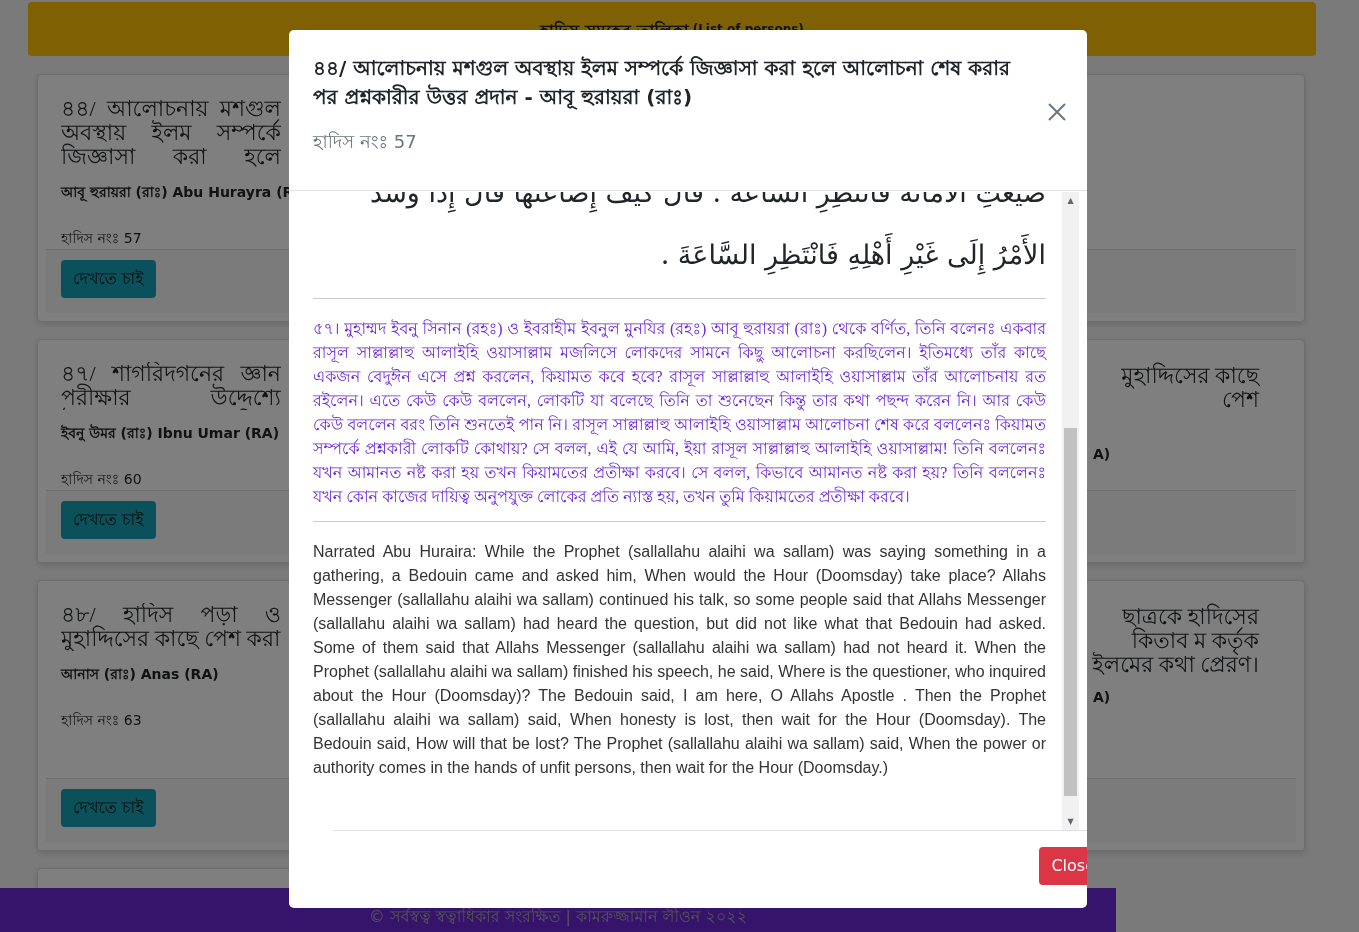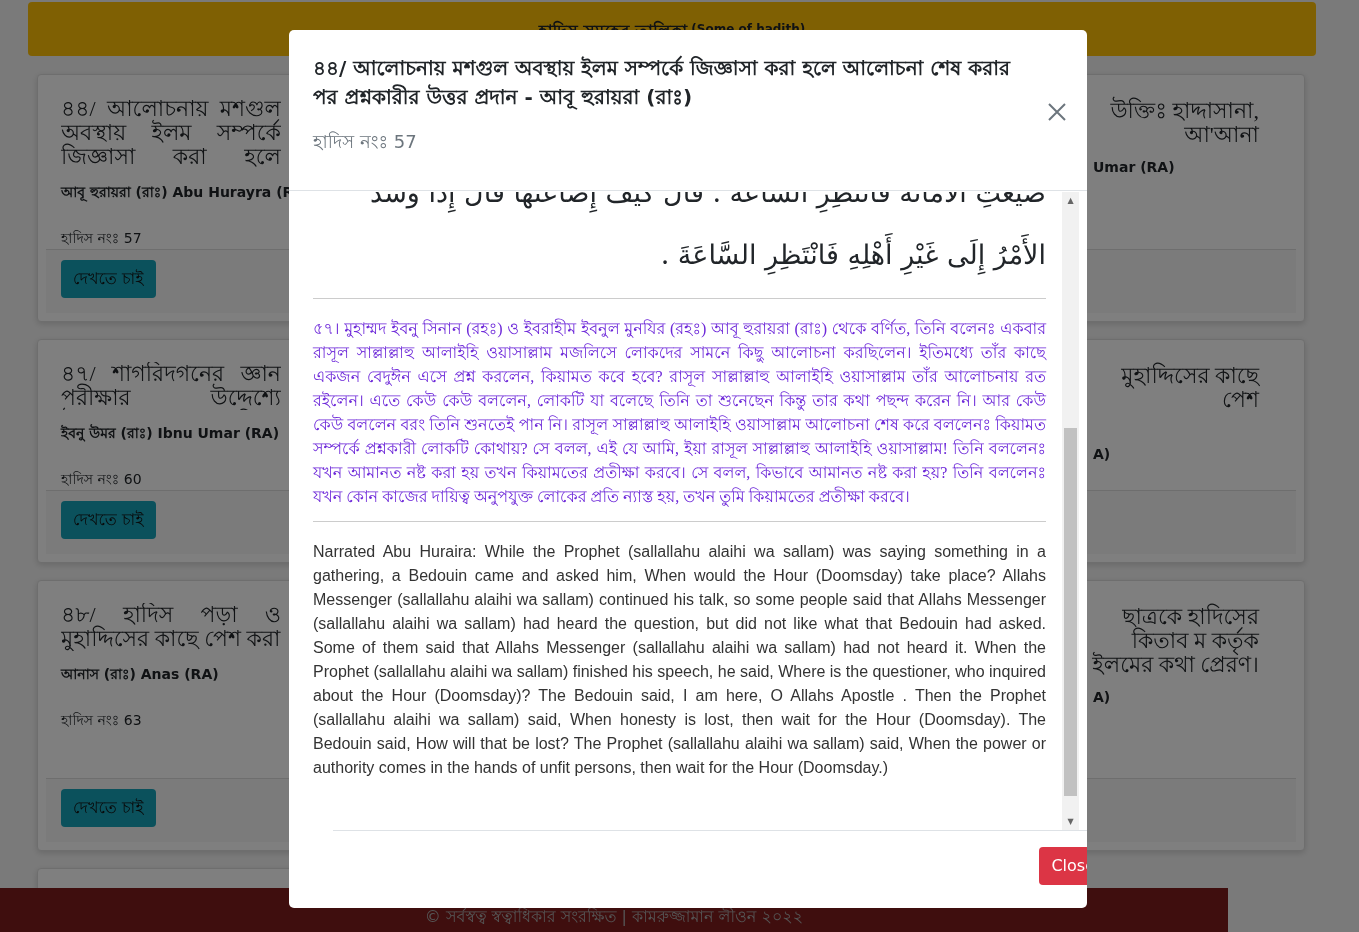--- a/index.html
+++ b/index.html
@@ -39,22 +39,22 @@
   .btn-view {
     position: absolute; left: 15px; top: 10px; height: 38px; padding: 0 12px;
     background: #17a2b8; color: #111; border-radius: 4px; border: none;
     font-size: 16px; line-height: 38px; font-family: "DejaVu Sans", sans-serif;
   }
   .card.right .body { padding-left: 0; }
   .card.right .title { text-align: right; padding-right: 22px; }
   .card.right .narrator { padding-left: 8px; }
 
   .site-footer {
-    position: absolute; left: 0; top: 888px; width: 1228px; height: 44px;
-    background: #7f1d1d; color: #aaa; font-size: 16px;
+    position: absolute; left: 0; top: 888px; width: 1116px; height: 44px;
+    background: #6d28d9; color: #aaa; font-size: 16px;
     text-align: center; line-height: 58px;
   }
 
   .overlay { position: absolute; inset: 0; background: rgba(0,0,0,0.5); }
 
   .modal {
     position: absolute; left: 289px; top: 30px; width: 798px; height: 878px;
     background: #fff; border-radius: 5px; overflow: hidden;
   }
   .modal-header {
@@ -108,21 +108,21 @@
     background: #dc3545; color: #fff; border: none; border-radius: 4px;
     font-size: 16px; font-family: "DejaVu Sans", sans-serif; line-height: 38px;
   }
 </style>
 </head>
 <body>
 
 <div class="page">
   <div class="banner">
     <span>হাদিস সমূহের তালিকা</span>
-    <span class="sub">(Some of hadith)</span>
+    <span class="sub">(List of persons)</span>
   </div>
 
   <div class="card" style="left:37px; top:74px; width:268px; height:248px;">
     <div class="body">
       <div class="title" style="height:72px; overflow:hidden;">৪৪/ আলোচনায় মশগুল অবস্থায় ইলম সম্পর্কে জিজ্ঞাসা করা হলে আলোচনা শেষ করার পর প্রশ্নকারীর উত্তর প্রদান</div>
       <div class="narrator">আবূ হুরায়রা (রাঃ) Abu Hurayra (RA)</div>
       <div class="hno">হাদিস নংঃ 57</div>
     </div>
     <div class="footer" style="height:64px;">
       <button class="btn-view">দেখতে চাই</button>
@@ -147,24 +147,20 @@
       <div class="hno">হাদিস নংঃ 63</div>
     </div>
     <div class="footer">
       <button class="btn-view">দেখতে চাই</button>
     </div>
   </div>
 
   <div class="card" style="left:37px; top:868px; width:268px; height:40px;"></div>
 
   <div class="card right" style="left:1000px; top:74px; width:305px; height:248px;">
-    <div class="body" style="padding-top:24px;">
-      <div class="title" style="padding-left:90px;">উক্তিঃ হাদ্দাসানা, আ'আনা</div>
-      <div class="narrator" style="padding-left:92px;">Umar (RA)</div>
-    </div>
     <div class="footer"></div>
   </div>
 
   <div class="card right" style="left:1000px; top:339px; width:305px; height:224px;">
     <div class="body" style="padding-top:24px;">
       <div class="title" style="padding-left:90px;">মুহাদ্দিসের কাছে পেশ</div>
       <div class="narrator" style="padding-left:92px; margin-top:34px;">A)</div>
     </div>
     <div class="footer"></div>
   </div>

